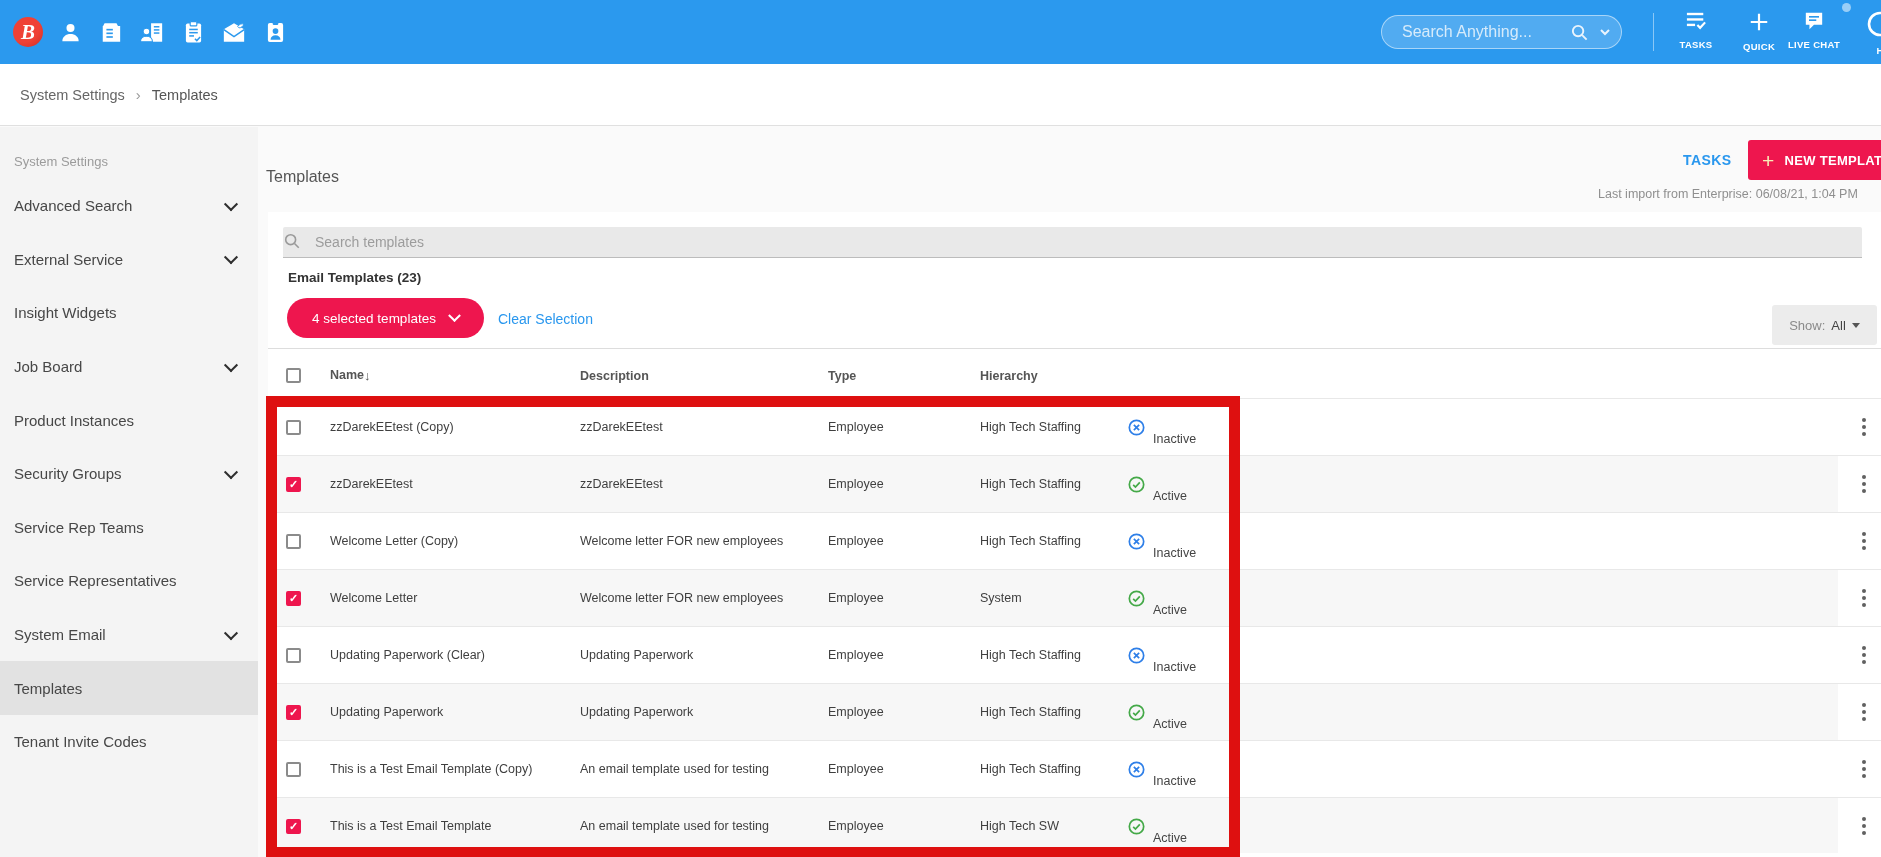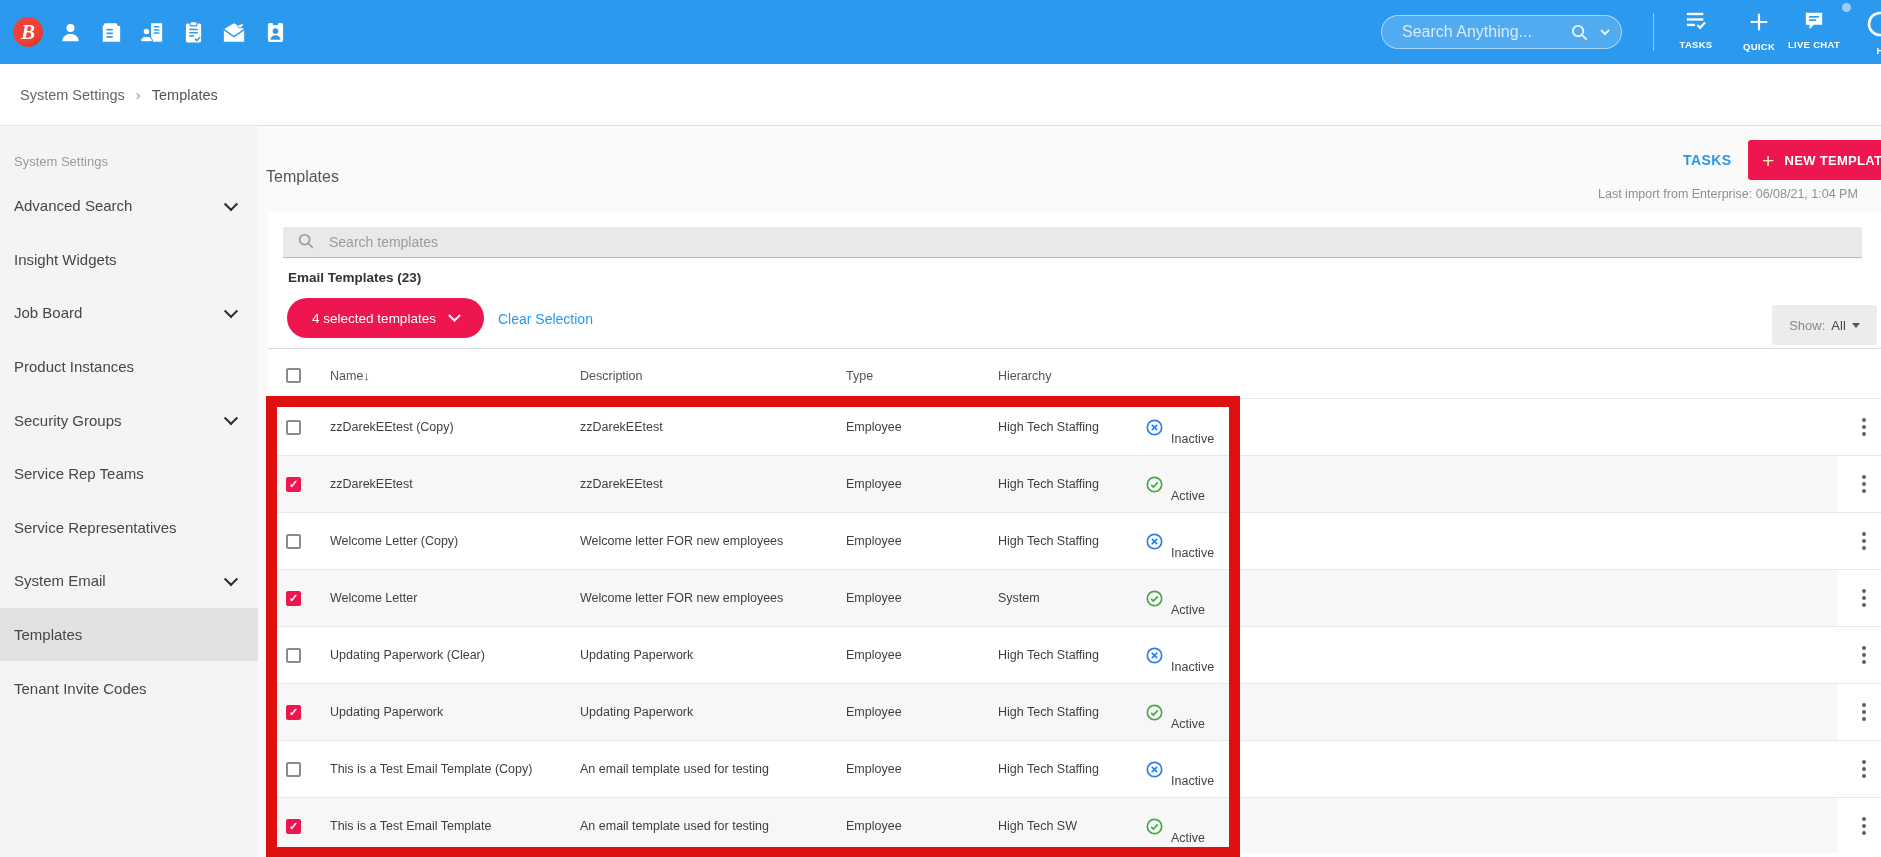--- a/index.html
+++ b/index.html
@@ -46,21 +46,21 @@
   .new-template-btn{position:absolute;left:1748px;top:140px;width:150px;height:40px;background:#ee164e;border-radius:3px;
         color:#fff;font-weight:bold;font-size:13px;display:flex;align-items:center;padding-left:14px;gap:10px;
         letter-spacing:.3px;box-sizing:border-box;cursor:pointer;}
   .plus-glyph{color:#f8edb7;font-size:21px;font-weight:normal;line-height:1;}
   .last-import{position:absolute;left:1598px;top:187px;font-size:12.5px;color:#8f8f8f;white-space:nowrap;}
 
   
   .card{position:absolute;left:268px;top:212px;width:1613px;height:645px;background:#fff;}
   .tpl-search{position:absolute;left:15px;top:15px;width:1579px;height:31px;background:#e9e9e9;
         border-bottom:1px solid #bcbcbc;border-radius:2px 2px 0 0;display:flex;align-items:center;gap:14px;
-        padding-left:14px;box-sizing:border-box;color:#9c9c9c;font-size:14px;}
+        padding-left:0;box-sizing:border-box;color:#9c9c9c;font-size:14px;}
   .section-label{position:absolute;left:20px;top:58px;font-size:13.5px;font-weight:bold;color:#333;}
   .sel-pill{position:absolute;left:19px;top:86px;width:197px;height:40px;border-radius:20px;background:#ee164e;
         color:#fff;font-size:13.5px;display:flex;align-items:center;justify-content:center;gap:14px;cursor:pointer;}
   .pill-chev{width:7px;height:7px;border-right:2px solid #fff;border-bottom:2px solid #fff;transform:rotate(45deg) translate(-2px,-2px);}
   .clear-link{position:absolute;left:230px;top:99px;font-size:14px;color:#2997ee;cursor:pointer;}
   .show-btn{position:absolute;left:1504px;top:93px;width:105px;height:40px;background:#ececec;border-radius:3px;
         display:flex;align-items:center;justify-content:center;gap:6px;font-size:13px;cursor:pointer;}
   .show-lbl{color:#8a8a8a;}
   .show-val{color:#444;}
   .caret{width:0;height:0;border-left:4.5px solid transparent;border-right:4.5px solid transparent;border-top:5.5px solid #555;}
@@ -69,24 +69,24 @@
   .thead{position:absolute;left:0;top:136px;width:1613px;height:54px;border-top:1px solid #dddddd;
         display:flex;align-items:center;font-size:12.5px;color:#555;box-sizing:border-box;}
   .rows{position:absolute;left:0;top:186px;width:1613px;height:455px;overflow:hidden;}
   .trow{height:57px;border-top:1px solid #e8e8e8;position:relative;box-sizing:border-box;}
   .row-main{position:absolute;left:0;top:0;bottom:0;width:1570px;display:flex;align-items:center;}
   .trow.checked .row-main{background:#f7f7f7;}
   .cell{white-space:nowrap;overflow:hidden;font-size:12.5px;color:#3f3f3f;}
   .col-check{width:62px;padding-left:18px;box-sizing:border-box;display:flex;align-items:center;}
   .col-name{width:250px;}
   .col-desc{width:248px;}
-  .col-type{width:152px;margin-left:18px;}
+  .col-type{width:152px;}
   .col-hier{width:148px;}
   .col-status{flex:1;display:flex;align-items:center;gap:8px;}
-  .hcell{font-size:12.5px;color:#555;display:flex;align-items:center;gap:0;}
+  .hcell{font-size:12.5px;color:#555;display:flex;gap:0;font-weight:bold;}
   .sort-arrow{font-size:13px;color:#555;}
   .cb{width:15px;height:15px;border:2px solid #8b8b8b;border-radius:2px;background:#fff;box-sizing:border-box;
       display:flex;align-items:center;justify-content:center;cursor:pointer;}
   .cb.checked{background:#ee164e;border-color:#ee164e;color:#fff;font-size:11px;font-weight:bold;line-height:1;}
   .status-ic{display:flex;align-items:center;}
   .status-lbl{font-size:12.5px;color:#444;margin-top:24px;}
   .kebab{position:absolute;left:1594px;top:50%;transform:translateY(-50%);display:flex;flex-direction:column;gap:3px;cursor:pointer;}
   .kebab i{width:4px;height:4px;border-radius:50%;background:#606060;}
 
   
@@ -219,20 +219,24 @@
   </div>
 
   <div class="sidebar">
     <div class="sb-header">System Settings</div>
     <div id="sidebar-items">
   <div class="sb-item">
     <span class="sb-label">Advanced Search</span>
     <span class="sb-chev"></span>
   </div>
 
+  <div class="sb-item">
+    <span class="sb-label">External Service</span>
+    <span class="sb-chev"></span>
+  </div>
 
   <div class="sb-item">
     <span class="sb-label">Insight Widgets</span>
 
   </div>
 
   <div class="sb-item">
     <span class="sb-label">Job Board</span>
     <span class="sb-chev"></span>
   </div>

